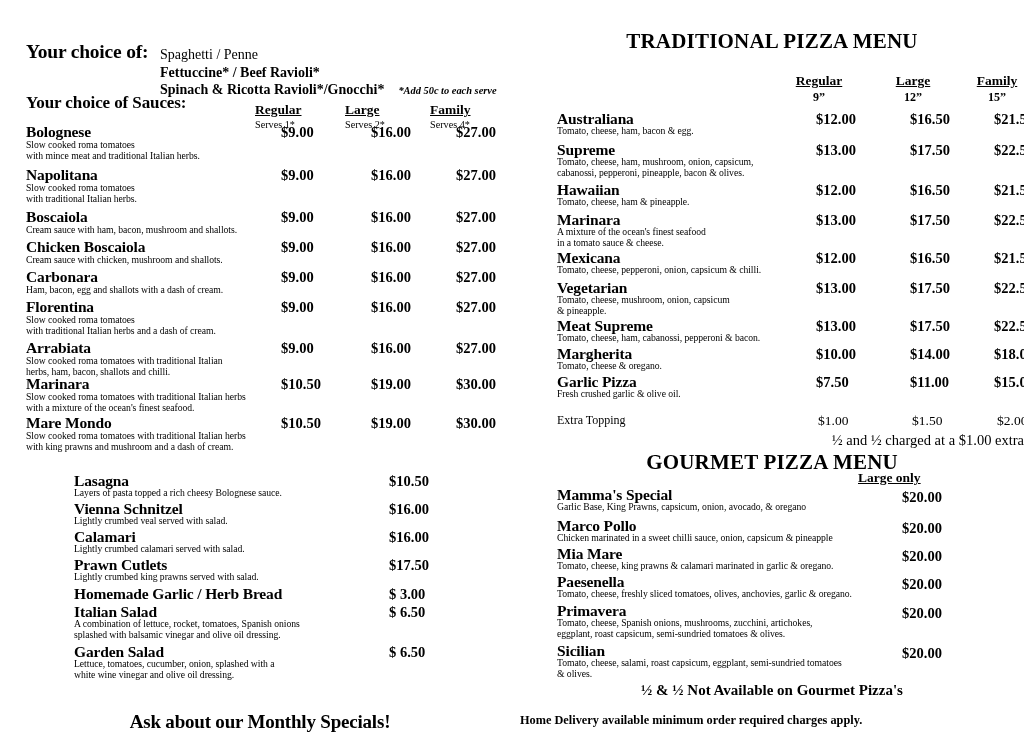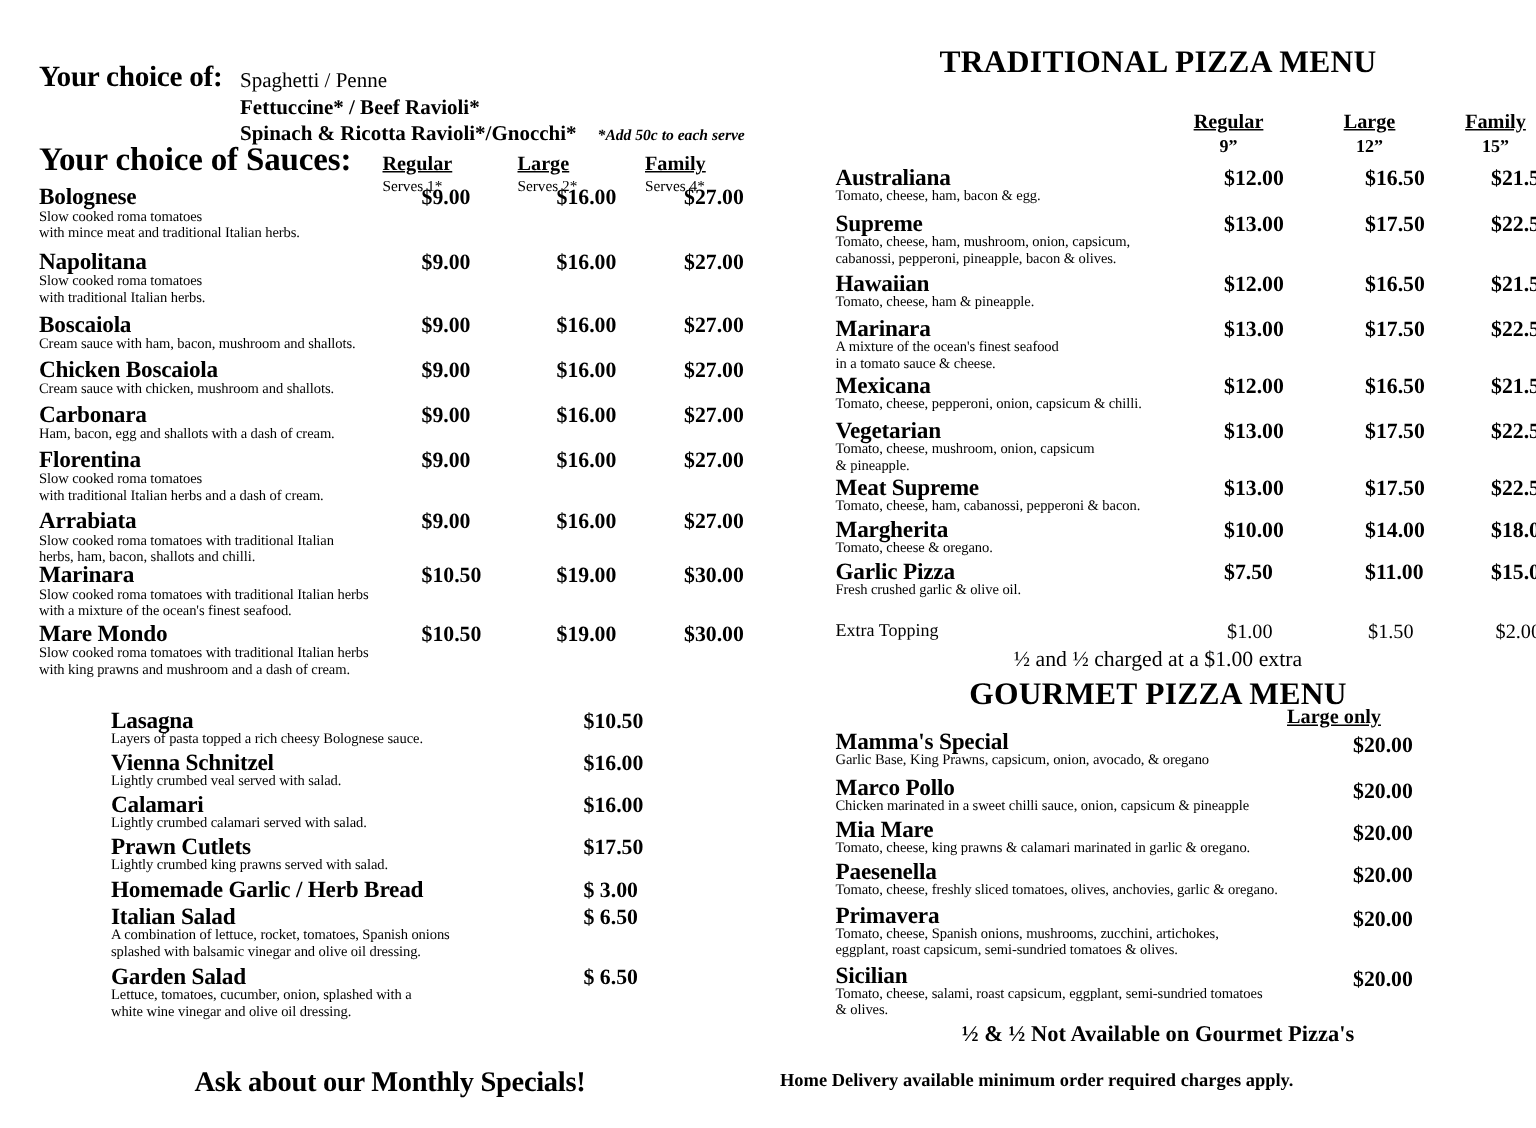--- a/index.html
+++ b/index.html
@@ -26,21 +26,21 @@
     width: 520px; height: 752px;
   }
   .col-right {
     position: absolute;
     left: 520px; top: 0;
     width: 504px; height: 752px;
   }
 
   
   .hdr-lg {
-    font-size: 22px;
+    font-size: 17px;
     font-weight: bold;
     letter-spacing: -0.1px;
   }
   .item-name {
     font-size: 15.5px;
     font-weight: bold;
     letter-spacing: -0.15px;
     white-space: nowrap;
   }
   .desc {
@@ -173,21 +173,21 @@
     font-size: 13.5px; font-weight: normal;
   }
   .ecol1 { left: 261px; }
   .ecol2 { left: 355px; }
   .ecol3 { left: 440px; }
 
   .half-note {
     position: absolute;
     left: 0; top: 432px;
     width: 504px;
-    text-align: center;
+    text-align: right;
     font-size: 14.5px;
     font-weight: normal;
   }
 
   .large-only {
     position: absolute;
     left: 338px;
     top: 470px;
     font-size: 13.5px;
     font-weight: bold;

